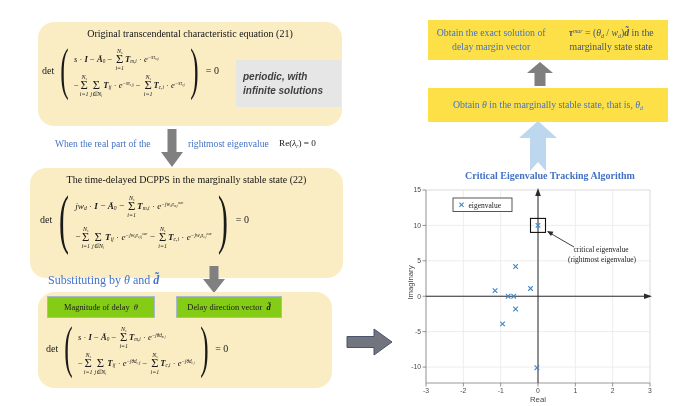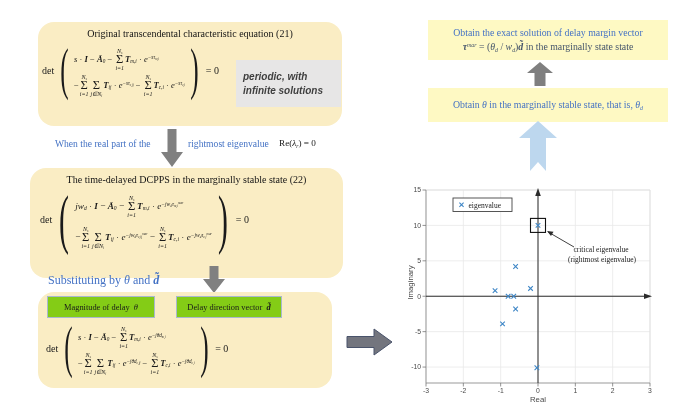--- a/index.html
+++ b/index.html
@@ -37,21 +37,21 @@
   .eq-md .paren{font-size:56px;}
   .eq-lg .paren{font-size:66px;}
   
   .blue-t{position:absolute;color:#4472C4;font-size:9.6px;white-space:nowrap;}
   .black-t{position:absolute;color:#1a1a1a;font-size:9.2px;white-space:nowrap;}
   
   .tag{position:absolute;height:20px;background:#84cc16;border:1px solid #A9B8CE;
        display:flex;align-items:center;justify-content:center;font-size:8.4px;color:#111;
        white-space:nowrap;}
   
-  .gbox{position:absolute;background:#fef9c3;color:#4472C4;display:flex;flex-direction:column;
+  .gbox{position:absolute;background:#fde047;color:#4472C4;display:flex;
         align-items:center;justify-content:center;font-size:9.8px;text-align:center;line-height:1.45;}
   
   #plot{position:absolute;left:404px;top:170px;width:276px;height:236px;}
   .plot-title{position:absolute;left:16px;right:0;top:0;text-align:center;color:#4472C4;
               font-size:10px;font-weight:700;white-space:nowrap;}
   .xlabel{position:absolute;left:22px;width:224px;top:225px;text-align:center;
           font-family:"Liberation Sans",sans-serif;font-size:7.8px;color:#4a4a4a;}
   .ylabel{position:absolute;left:-24px;top:108px;width:60px;text-align:center;
           transform:rotate(-90deg);font-family:"Liberation Sans",sans-serif;
           font-size:7.8px;color:#4a4a4a;}
@@ -186,20 +186,21 @@
 
 <div class="gbox" style="left:428px;top:88px;width:240px;height:34px;">
   <div class="math" style="color:#4472C4;"><span class="mt">Obtain </span><span class="mi">θ</span><span class="mt"> in the marginally stable state, that is, </span><span class="mi">θ</span><span class="msub">d</span></div>
 </div>
 
 <svg class="abs" style="left:519px;top:121px;" width="38" height="50">
   <polygon points="19,0 38,17 27,17 27,50 19,41 11,50 11,17 0,17" fill="#BDD7EE"></polygon>
 </svg>
 
 <div id="plot">
+  <div class="plot-title">Critical Eigenvalue Tracking Algorithm</div>
   <svg id="plot-svg" width="276" height="236">
       <line x1="22" y1="20" x2="22" y2="213" stroke="#E8E8E8" stroke-width="0.8"></line>
       <line x1="59.33333333333333" y1="20" x2="59.33333333333333" y2="213" stroke="#E8E8E8" stroke-width="0.8"></line>
       <line x1="96.66666666666666" y1="20" x2="96.66666666666666" y2="213" stroke="#E8E8E8" stroke-width="0.8"></line>
       <line x1="134" y1="20" x2="134" y2="213" stroke="#E8E8E8" stroke-width="0.8"></line>
       <line x1="171.33333333333331" y1="20" x2="171.33333333333331" y2="213" stroke="#E8E8E8" stroke-width="0.8"></line>
       <line x1="208.66666666666669" y1="20" x2="208.66666666666669" y2="213" stroke="#E8E8E8" stroke-width="0.8"></line>
       <line x1="246" y1="20" x2="246" y2="213" stroke="#E8E8E8" stroke-width="0.8"></line>
       <line x1="22" y1="197.06422018348624" x2="246" y2="197.06422018348624" stroke="#E8E8E8" stroke-width="0.8"></line>
       <line x1="22" y1="161.651376146789" x2="246" y2="161.651376146789" stroke="#E8E8E8" stroke-width="0.8"></line>

